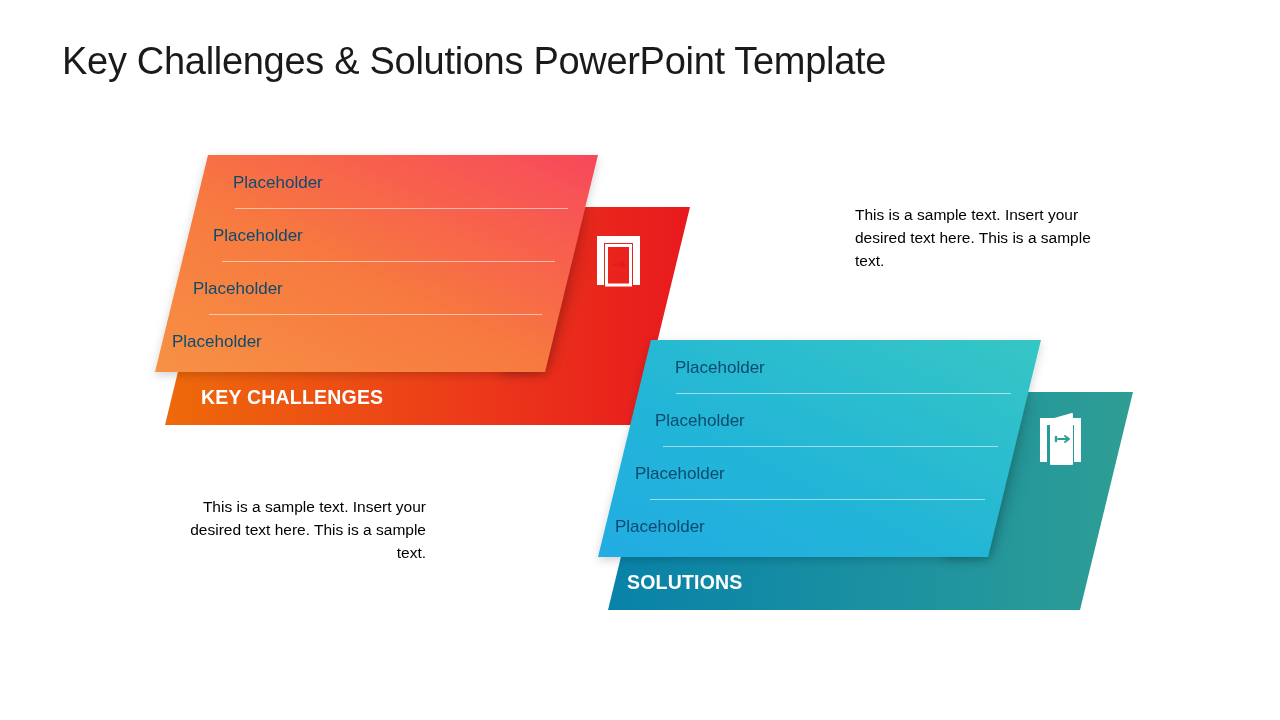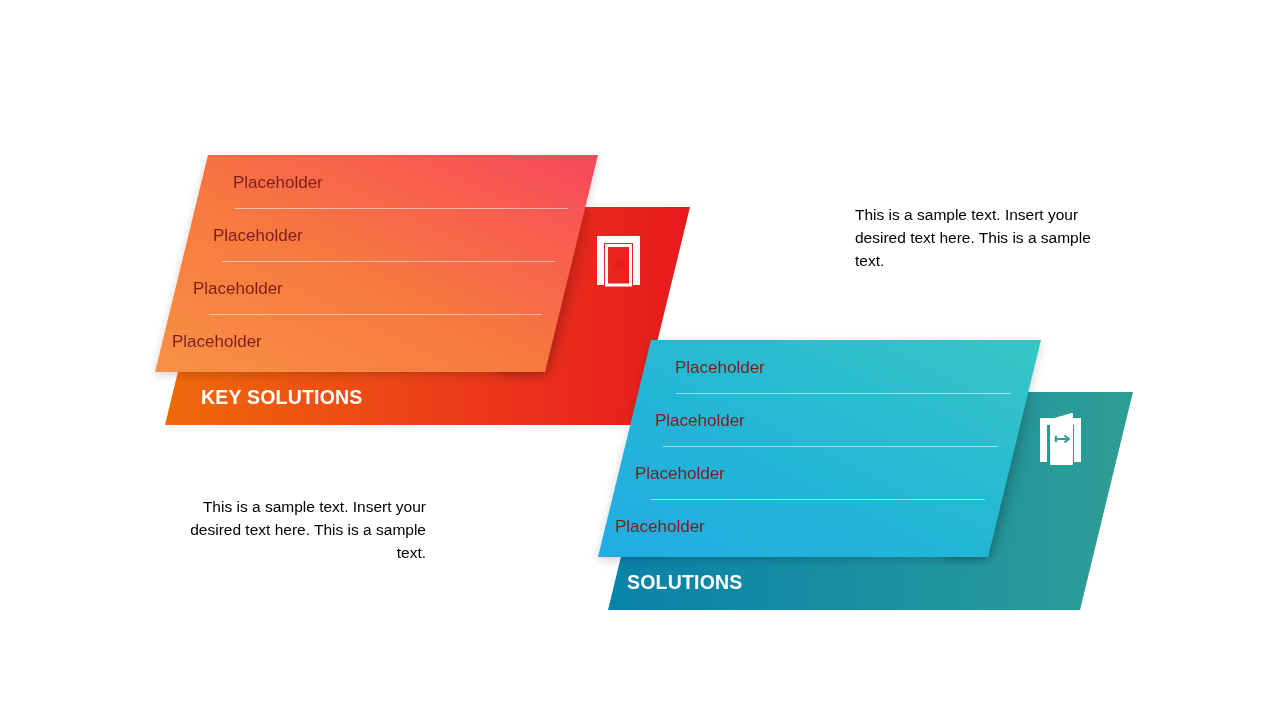--- a/index.html
+++ b/index.html
@@ -49,21 +49,21 @@
     position: absolute;
     left: 0; top: 0;
     width: 1280px;
     height: 720px;
     pointer-events: none;
   }
   .overlay > * { pointer-events: auto; }
 
   .ph-row {
     position: absolute;
-    color: #7f1d1d;
+    color: #0c4a6e;
     font-size: 17px;
     font-weight: 400;
     white-space: nowrap;
   }
 
   .band-label {
     position: absolute;
     color: #ffffff;
     font-size: 19.5px;
     font-weight: bold;
@@ -89,20 +89,21 @@
     top: 495px;
     width: 248px;
     text-align: right;
   }
 </style>
 </head>
 <body>
 
 <div id="slide">
 
+  <div id="slide-title">Key Challenges &amp; Solutions PowerPoint Template</div>
 
   <svg id="diagram" viewBox="0 0 1280 720">
     <defs>
       <linearGradient id="gradChallengesFront" x1="0" y1="1" x2="1" y2="0">
         <stop offset="0%" stop-color="#F79145"></stop>
         <stop offset="45%" stop-color="#F7793F"></stop>
         <stop offset="100%" stop-color="#F8485C"></stop>
       </linearGradient>
       <linearGradient id="gradChallengesBack" x1="0" y1="0" x2="1" y2="0">
         <stop offset="0%" stop-color="#EE6A0A"></stop>
@@ -187,21 +188,21 @@
     </g>
   </svg>
 
   <div class="overlay">
 
     <div class="ph-row" style="left:233px; top:173px;">Placeholder</div>
     <div class="ph-row" style="left:213px; top:226px;">Placeholder</div>
     <div class="ph-row" style="left:193px; top:279px;">Placeholder</div>
     <div class="ph-row" style="left:172px; top:332px;">Placeholder</div>
 
-    <div class="band-label" style="left:201px; top:386px;">KEY SOLUTIONS</div>
+    <div class="band-label" style="left:201px; top:386px;">KEY CHALLENGES</div>
 
     <div class="ph-row" style="left:675px; top:358px;">Placeholder</div>
     <div class="ph-row" style="left:655px; top:411px;">Placeholder</div>
     <div class="ph-row" style="left:635px; top:464px;">Placeholder</div>
     <div class="ph-row" style="left:615px; top:517px;">Placeholder</div>
 
     <div class="band-label" style="left:627px; top:571px;">SOLUTIONS</div>
 
     <div class="sample-text" id="sample-text-challenges">This is a sample text. Insert your desired text here. This is a sample text.</div>
 

